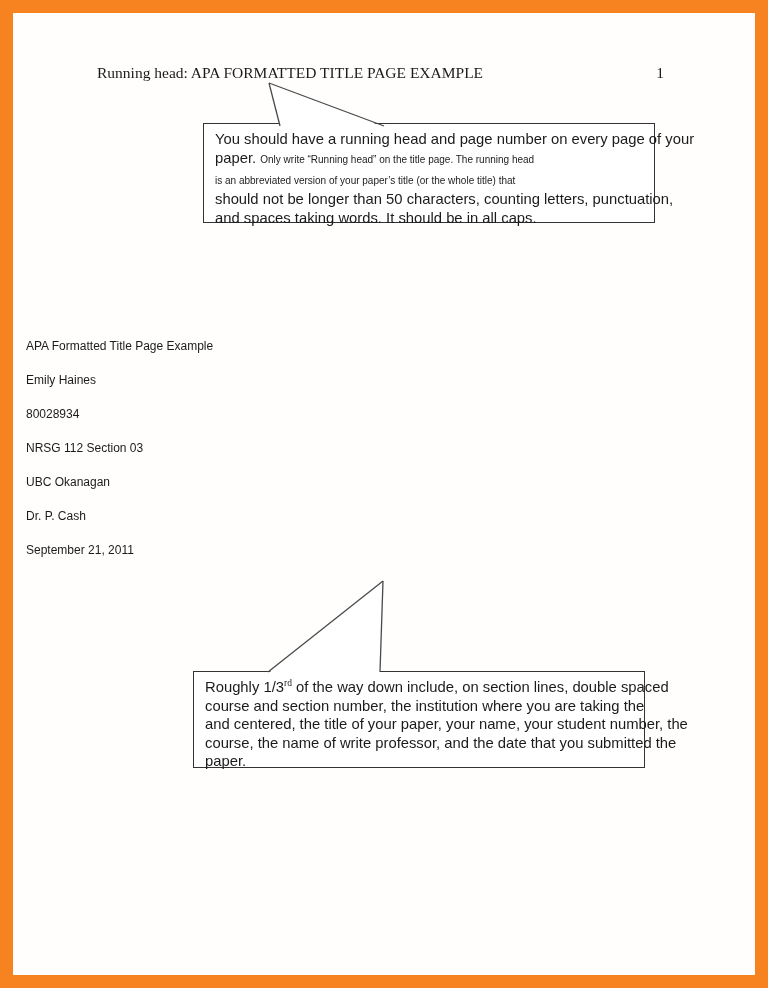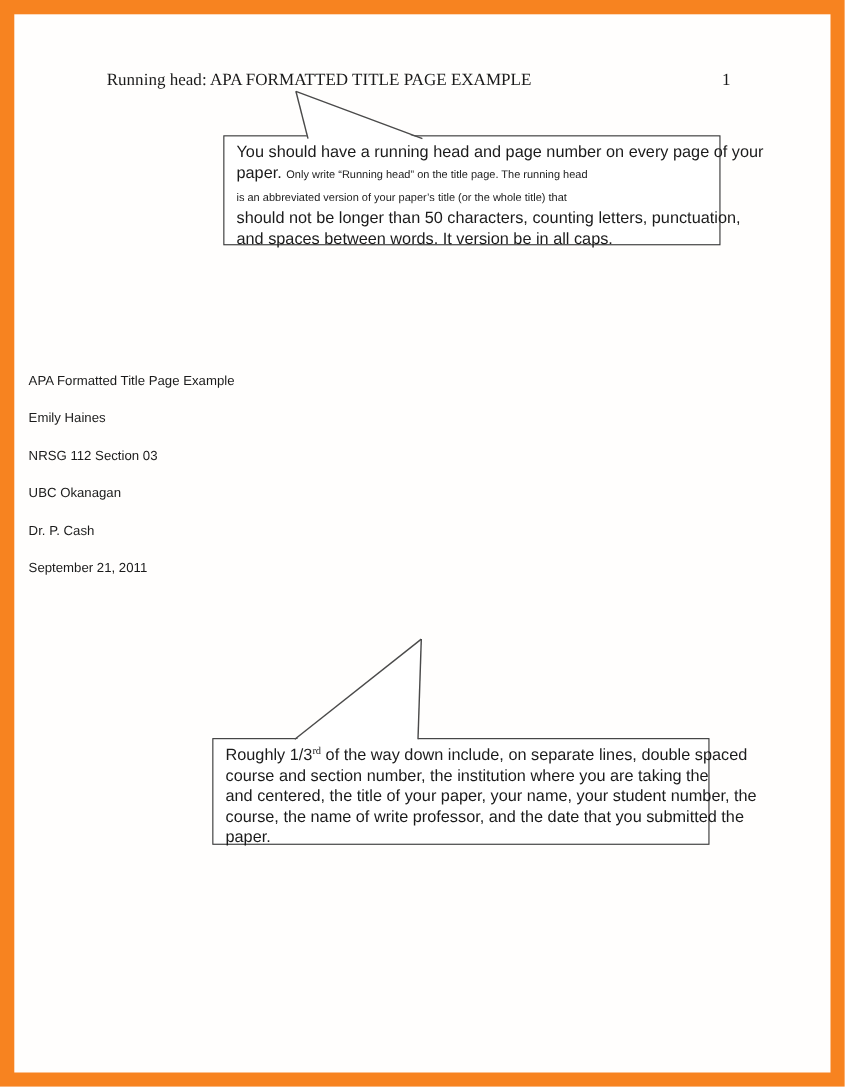--- a/index.html
+++ b/index.html
@@ -55,34 +55,35 @@
     <div class="header-row">
       <span>Running head: APA FORMATTED TITLE PAGE EXAMPLE</span>
       <span>1</span>
     </div>
 
     <div class="callout-box top">
         <div class="callout-line"><span class="seg-serif">You should have a running head and page number on every page of your</span></div>
         <div class="callout-line"><span class="seg-serif">paper.  </span><span class="seg-sans">Only write “Running head” on the title page. The running head</span></div>
         <div class="callout-line"><span class="seg-sans">is an abbreviated version of your paper’s title (or the whole title) that</span></div>
         <div class="callout-line"><span class="seg-serif">should not be longer than 50 characters, counting letters, punctuation,</span></div>
-        <div class="callout-line"><span class="seg-serif">and spaces between words.  It version be in all caps.</span></div>
+        <div class="callout-line"><span class="seg-serif">and spaces taking words.  It should be in all caps.</span></div>
       </div>
 
     <div class="title-block">
         <div class="title-line"><span class="seg-serif">APA Formatted Title Page Example</span></div>
         <div class="title-line"><span class="seg-serif">Emily Haines</span></div>
+        <div class="title-line"><span class="seg-serif">80028934</span></div>
         <div class="title-line"><span class="seg-serif">NRSG 112 Section 03</span></div>
         <div class="title-line"><span class="seg-serif">UBC Okanagan</span></div>
         <div class="title-line"><span class="seg-serif">Dr. P. Cash</span></div>
         <div class="title-line"><span class="seg-serif">September 21, 2011</span></div>
       </div>
 
     <div class="callout-box bottom">
-        <div class="callout-line"><span class="seg-serif">Roughly 1/3</span><sup>rd</sup><span class="seg-serif"> of the way down include, on separate lines, double spaced</span></div>
+        <div class="callout-line"><span class="seg-serif">Roughly 1/3</span><sup>rd</sup><span class="seg-serif"> of the way down include, on section lines, double spaced</span></div>
         <div class="callout-line"><span class="seg-serif">course and section number, the institution where you are taking the</span></div>
         <div class="callout-line"><span class="seg-serif">and centered, the title of your paper, your name, your student number, the</span></div>
         <div class="callout-line"><span class="seg-serif">course, the name of write professor, and the date that you submitted the</span></div>
         <div class="callout-line"><span class="seg-serif">paper.</span></div>
       </div>
 
     <svg class="pointer-overlay" viewBox="0 0 768 988">
 
       <g>
         <polygon points="256,69 267,114.5 372,114.5" fill="#ffffff"></polygon>

